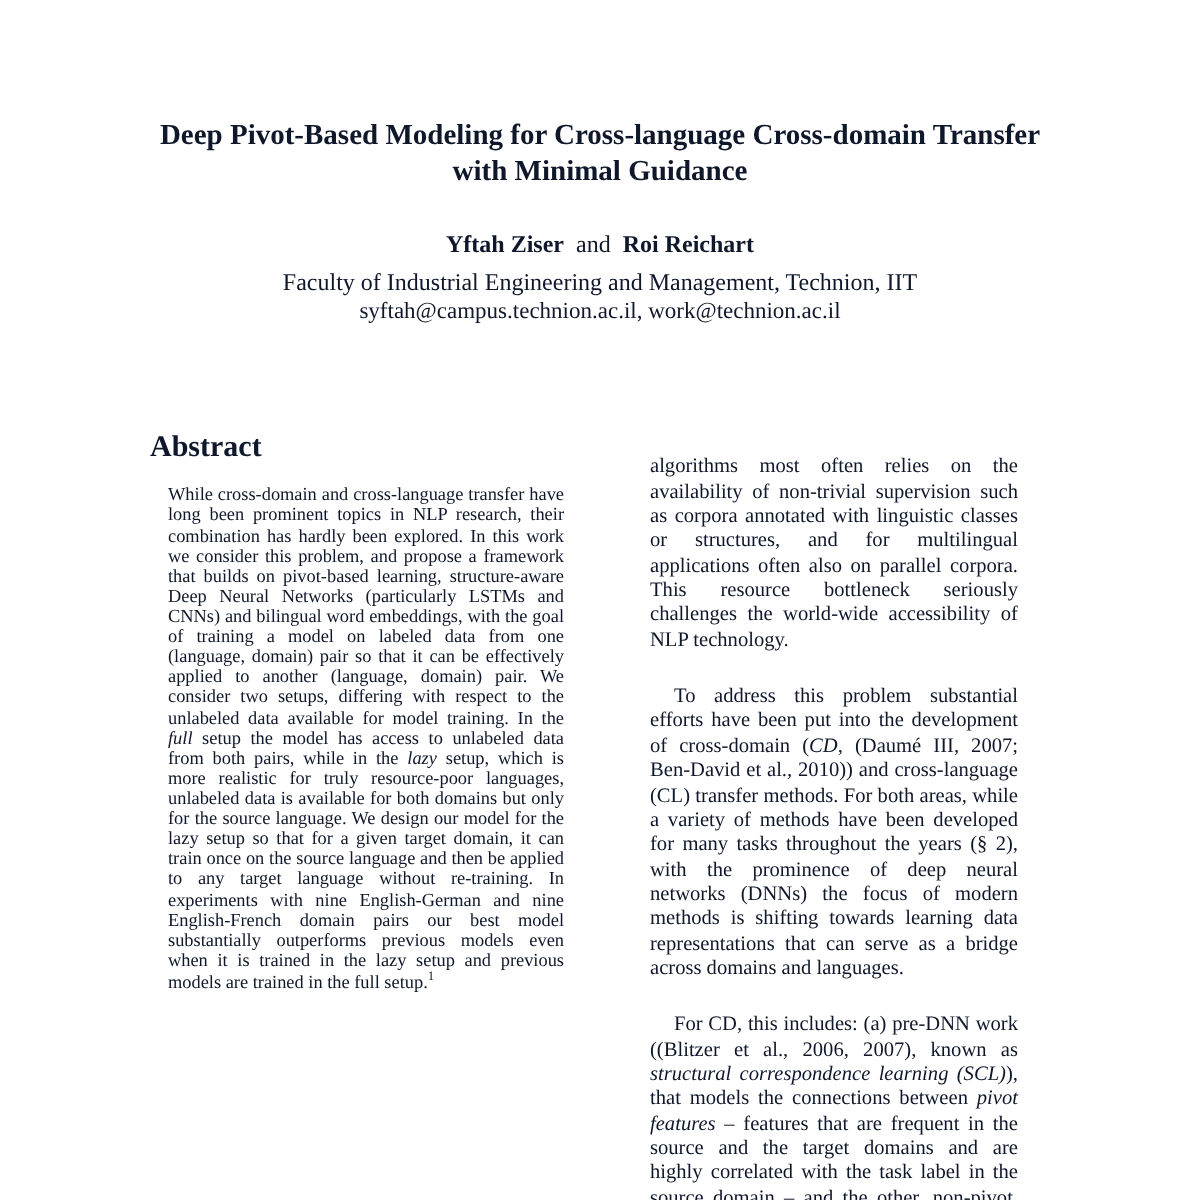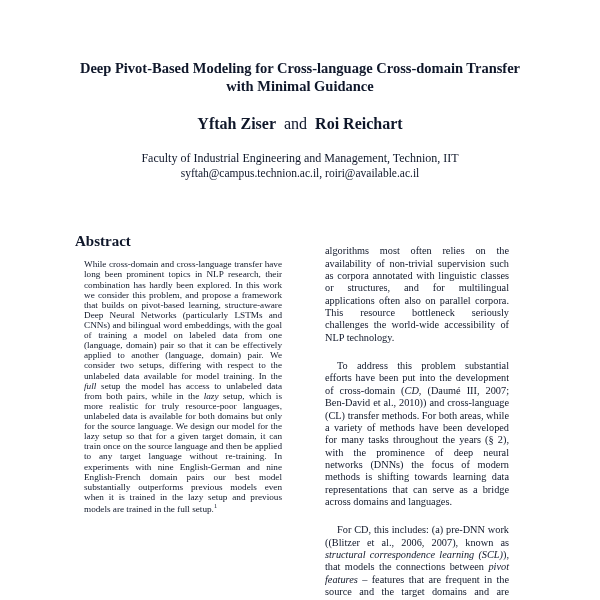--- a/index.html
+++ b/index.html
@@ -17,25 +17,25 @@
     margin: 60px auto 0;
     max-width: 470px;
     text-align: center;
     font-size: 14.5px;
     font-weight: bold;
     line-height: 1.22;
   }
   .authors {
     margin-top: 20px;
     text-align: center;
-    font-size: 16px;
+    font-size: 12px;
     white-space: pre;
   }
   .affiliation {
-    margin-top: 18px;
+    margin-top: 4px;
     text-align: center;
     font-size: 12px;
   }
   .emails {
     margin-top: 1px;
     text-align: center;
     font-size: 11.5px;
   }
   .columns {
     display: flex;
@@ -77,21 +77,21 @@
 <body>
 
 <div class="page">
 
   <h1 class="title">Deep Pivot-Based Modeling for Cross-language Cross-domain Transfer with Minimal Guidance</h1>
 
   <div class="authors"><span style="font-weight: bold;">Yftah Ziser</span><span>  and  </span><span style="font-weight: bold;">Roi Reichart</span></div>
 
   <div class="affiliation">Faculty of Industrial Engineering and Management, Technion, IIT</div>
 
-  <div class="emails">syftah@campus.technion.ac.il, roiri@available.ac.il</div>
+  <div class="emails">syftah@campus.technion.ac.il, work@technion.ac.il</div>
 
   <div class="columns">
 
     <div class="col left">
       <div class="abstract-heading">Abstract</div>
       <p class="abstract-body"><span>While cross-domain and cross-language transfer have long been prominent topics in NLP research, their combination has hardly been explored. In this work we consider this problem, and propose a framework that builds on pivot-based learning, structure-aware Deep Neural Networks (particularly LSTMs and CNNs) and bilingual word embeddings, with the goal of training a model on labeled data from one (language, domain) pair so that it can be effectively applied to another (language, domain) pair. We consider two setups, differing with respect to the unlabeled data available for model training. In the </span><span style="font-style: italic;">full</span><span> setup the model has access to unlabeled data from both pairs, while in the </span><span style="font-style: italic;">lazy</span><span> setup, which is more realistic for truly resource-poor languages, unlabeled data is available for both domains but only for the source language. We design our model for the lazy setup so that for a given target domain, it can train once on the source language and then be applied to any target language without re-training. In experiments with nine English-German and nine English-French domain pairs our best model substantially outperforms previous models even when it is trained in the lazy setup and previous models are trained in the full setup.</span><sup>1</sup></p>
     </div>
 
     <div class="col right">
       <p><span>algorithms most often relies on the availability of non-trivial supervision such as corpora annotated with linguistic classes or structures, and for multilingual applications often also on parallel corpora. This resource bottleneck seriously challenges the world-wide accessibility of NLP technology.</span></p>

